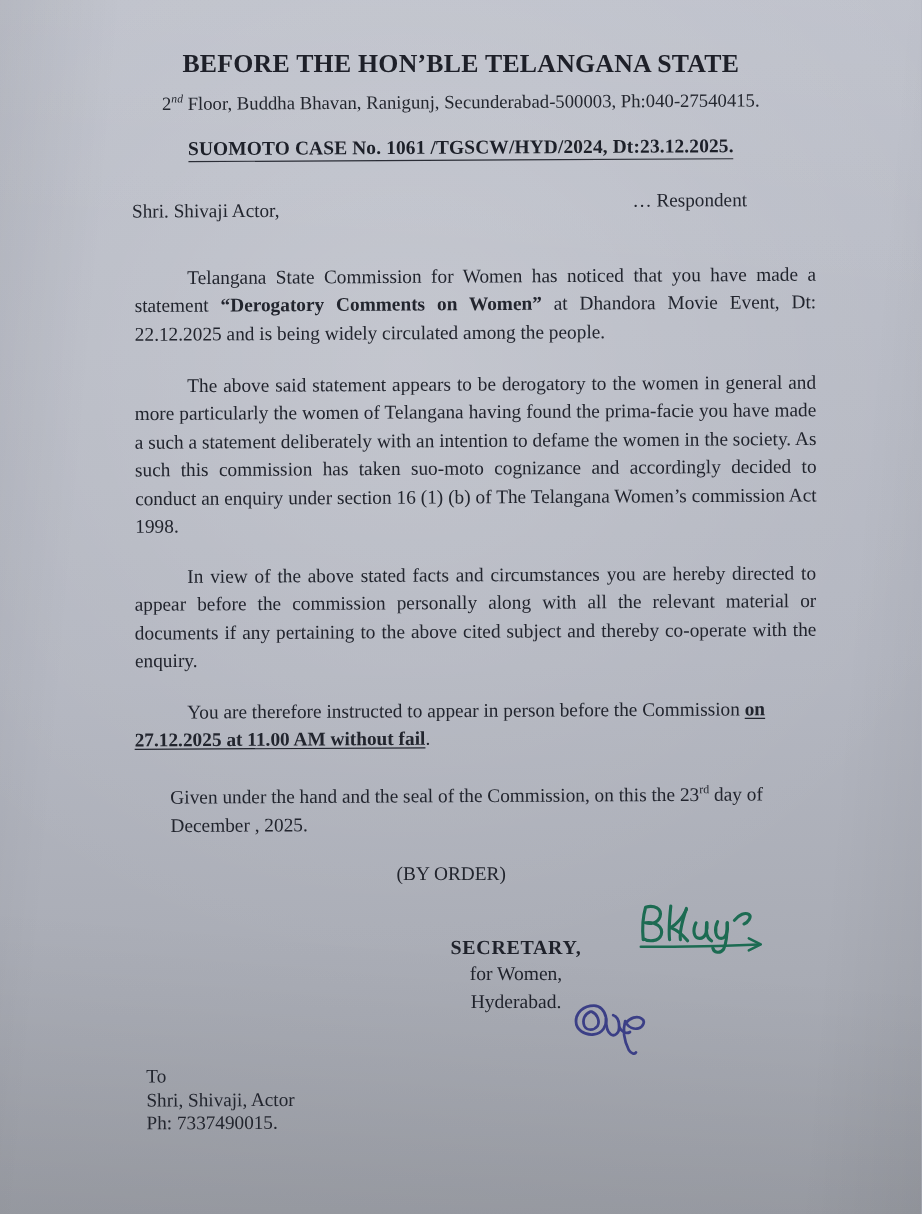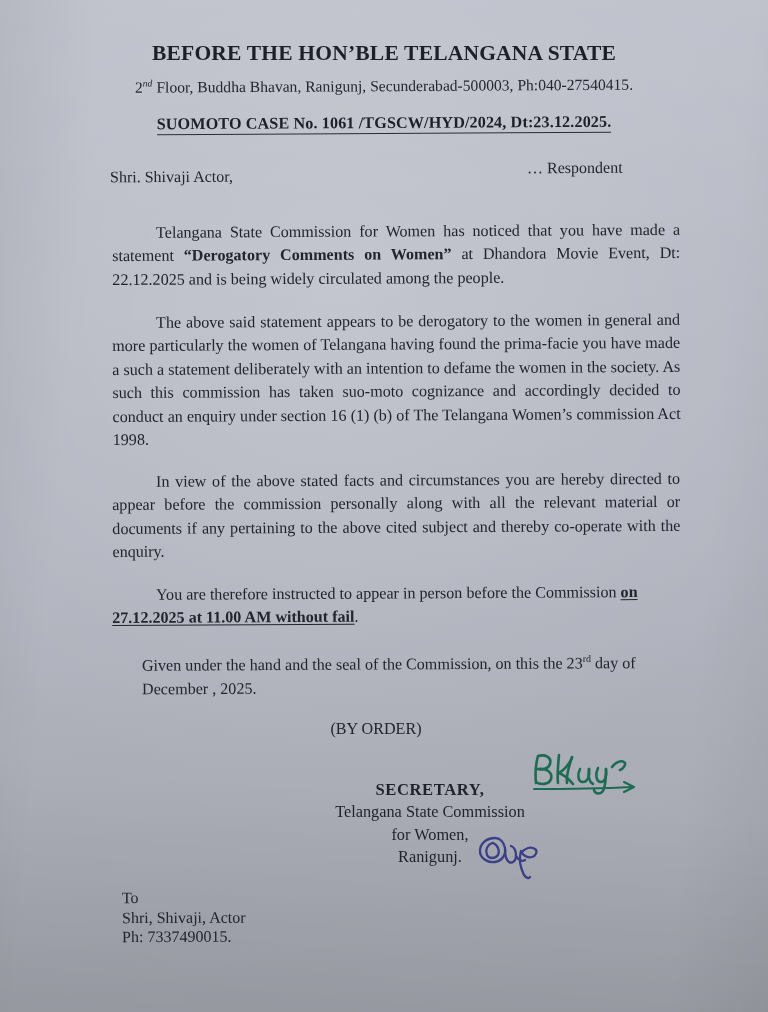--- a/index.html
+++ b/index.html
@@ -241,23 +241,22 @@
           <path d="M14 14 C9 16 7 21 9 26 C11 30 17 30 20 26 C22 22 20 16 15 14"></path>
           <path d="M27 20 C27 26 28 31 31 33 C34 35 38 32 38 27 C38 22 36 18 33 17"></path>
           <path d="M38 27 C40 31 44 33 47 31"></path>
           <path d="M43 22 C41 29 42 38 46 46 C48 49 51 50 52 48"></path>
           <path d="M43 24 C47 19 53 17 57 20 C60 22 58 27 54 28 C50 29 46 27 44 24"></path>
         </g>
       </svg>
 
       <div class="sign-lines">
         <div class="secretary">SECRETARY,</div>
-        <div>Telangana State Commission</div>
         <div>for Women,</div>
-        <div>Ranigunj.</div>
+        <div>Hyderabad.</div>
       </div>
     </div>
 
     <div class="to-block">
       <div>To</div>
       <div>Shri, Shivaji, Actor</div>
       <div>Ph: 7337490015.</div>
     </div>
 
   </div>

